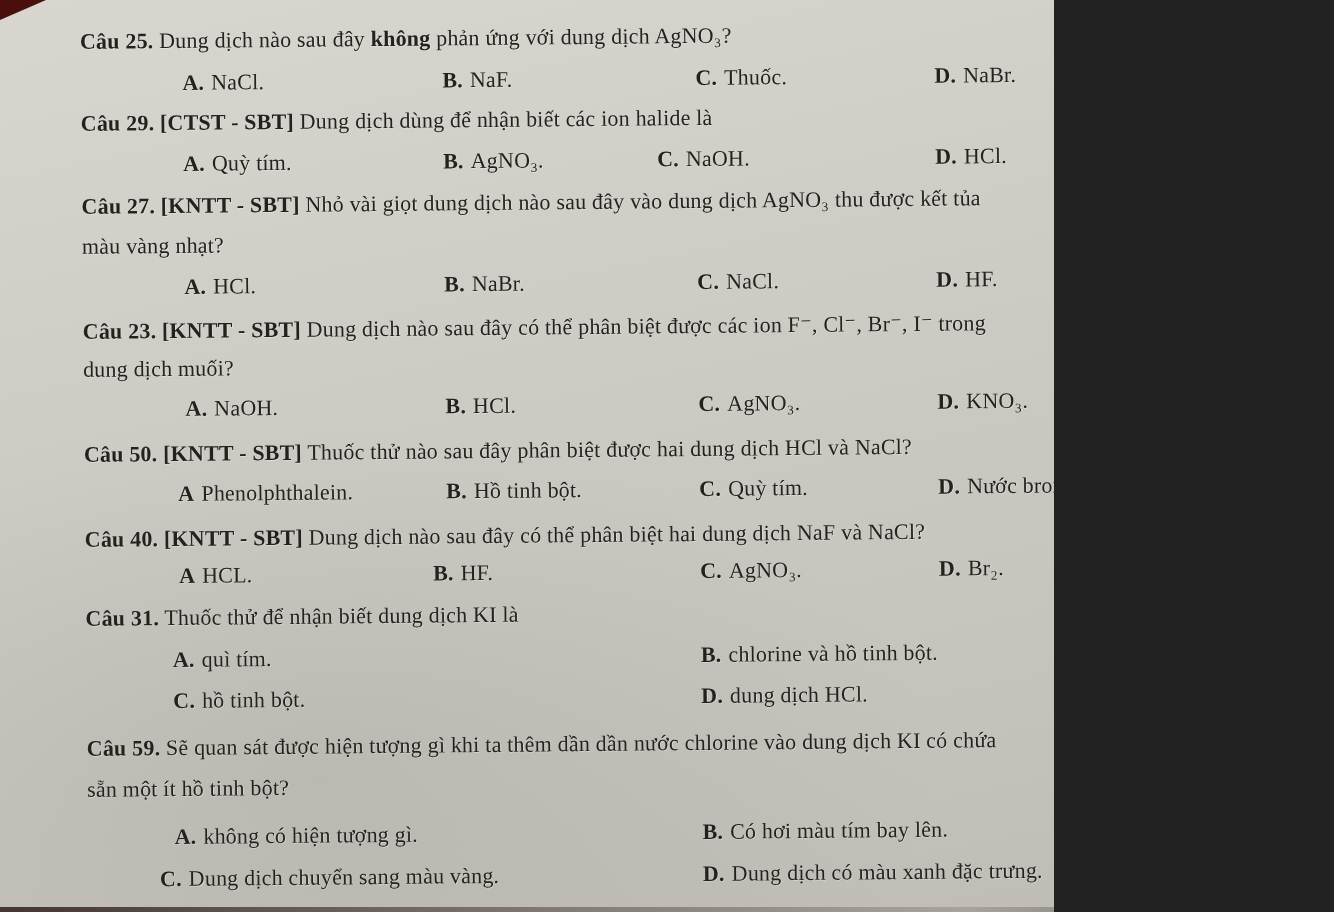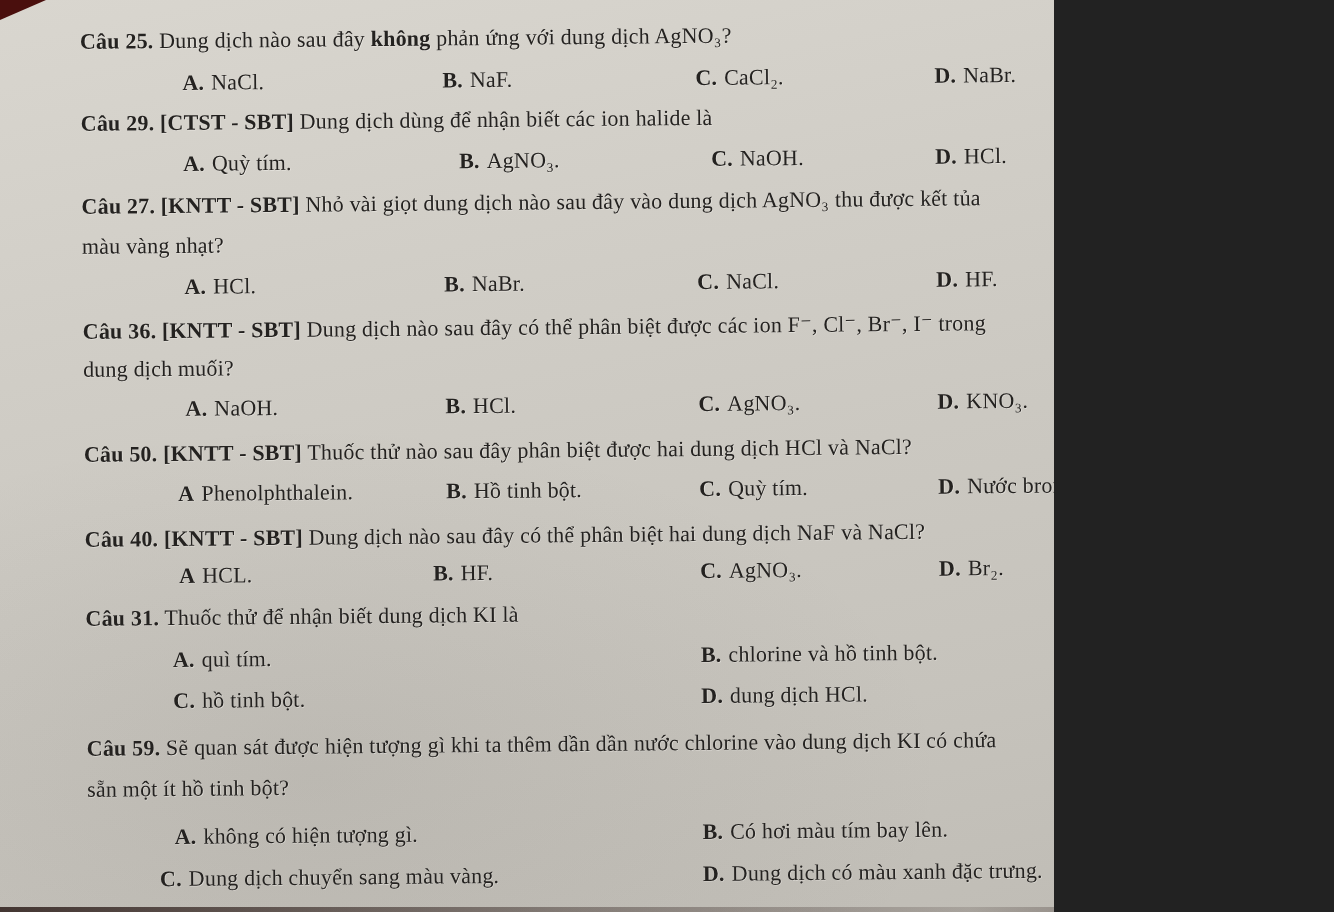--- a/index.html
+++ b/index.html
@@ -65,53 +65,53 @@
 
   <div id="textlayer">
 
     <div class="row q-indent" style="top:28px">
       <span class="b">Câu 25.</span>
       <span>Dung dịch nào sau đây </span><span class="b">không</span><span> phản ứng với dung dịch AgNO₃?</span>
     </div>
     <div class="row" style="top:70px">
       <span class="opt" style="left:190px"><span class="ok">A.</span><span class="ov">NaCl.</span></span>
       <span class="opt" style="left:450px"><span class="ok">B.</span><span class="ov">NaF.</span></span>
-      <span class="opt" style="left:703px"><span class="ok">C.</span><span class="ov">CaCl₂.</span></span>
+      <span class="opt" style="left:703px"><span class="ok">C.</span><span class="ov">Thuốc.</span></span>
       <span class="opt" style="left:942px"><span class="ok">D.</span><span class="ov">NaBr.</span></span>
     </div>
 
     <div class="row q-indent" style="top:110px">
       <span class="b">Câu 29.</span>
       <span class="b">[CTST - SBT]</span>
       <span>Dung dịch dùng để nhận biết các ion halide là</span>
     </div>
     <div class="row" style="top:151px">
       <span class="opt" style="left:190px"><span class="ok">A.</span><span class="ov">Quỳ tím.</span></span>
-      <span class="opt" style="left:466px"><span class="ok">B.</span><span class="ov">AgNO₃.</span></span>
-      <span class="opt" style="left:718px"><span class="ok">C.</span><span class="ov">NaOH.</span></span>
+      <span class="opt" style="left:450px"><span class="ok">B.</span><span class="ov">AgNO₃.</span></span>
+      <span class="opt" style="left:664px"><span class="ok">C.</span><span class="ov">NaOH.</span></span>
       <span class="opt" style="left:942px"><span class="ok">D.</span><span class="ov">HCl.</span></span>
     </div>
 
     <div class="row q-indent" style="top:193px">
       <span class="b">Câu 27.</span>
       <span class="b">[KNTT - SBT]</span>
       <span>Nhỏ vài giọt dung dịch nào sau đây vào dung dịch AgNO₃ thu được kết tủa</span>
     </div>
     <div class="row q-indent" style="top:233px">
       <span>màu vàng nhạt?</span>
     </div>
     <div class="row" style="top:274px">
       <span class="opt" style="left:190px"><span class="ok">A.</span><span class="ov">HCl.</span></span>
       <span class="opt" style="left:450px"><span class="ok">B.</span><span class="ov">NaBr.</span></span>
       <span class="opt" style="left:703px"><span class="ok">C.</span><span class="ov">NaCl.</span></span>
       <span class="opt" style="left:942px"><span class="ok">D.</span><span class="ov">HF.</span></span>
     </div>
 
     <div class="row q-indent" style="top:318px">
-      <span class="b">Câu 36.</span>
+      <span class="b">Câu 23.</span>
       <span class="b">[KNTT - SBT]</span>
       <span>Dung dịch nào sau đây có thể phân biệt được các ion F⁻, Cl⁻, Br⁻, I⁻ trong</span>
     </div>
     <div class="row q-indent" style="top:356px">
       <span>dung dịch muối?</span>
     </div>
     <div class="row" style="top:396px">
       <span class="opt" style="left:190px"><span class="ok">A.</span><span class="ov">NaOH.</span></span>
       <span class="opt" style="left:450px"><span class="ok">B.</span><span class="ov">HCl.</span></span>
       <span class="opt" style="left:703px"><span class="ok">C.</span><span class="ov">AgNO₃.</span></span>

